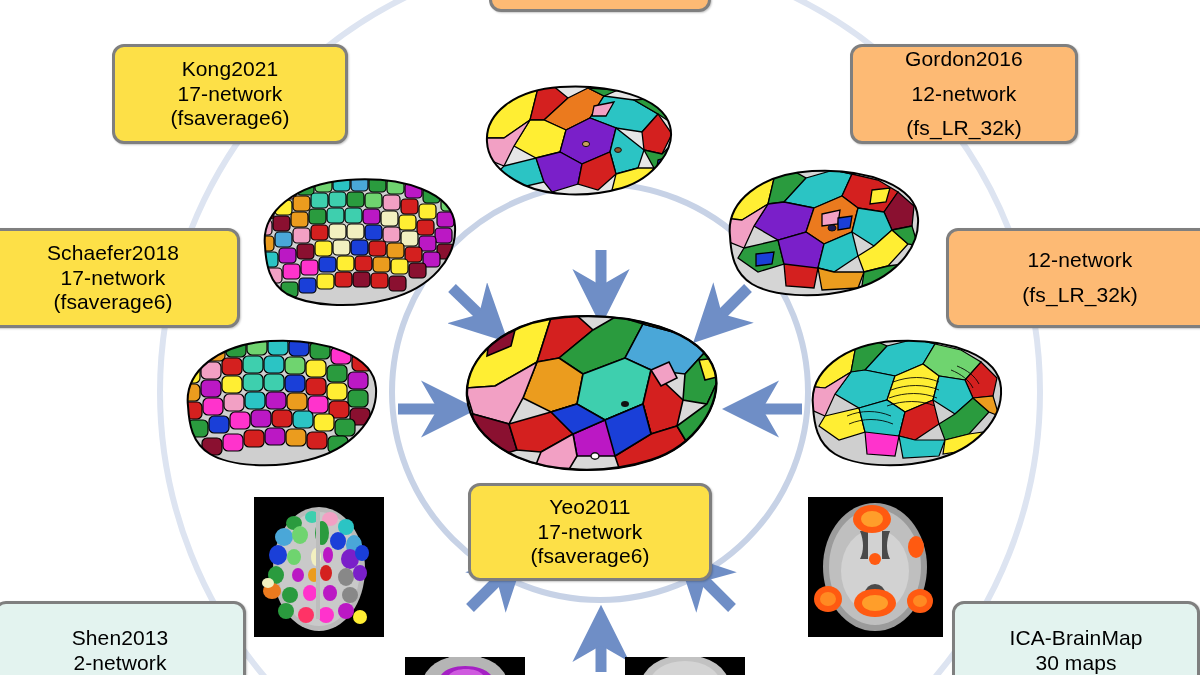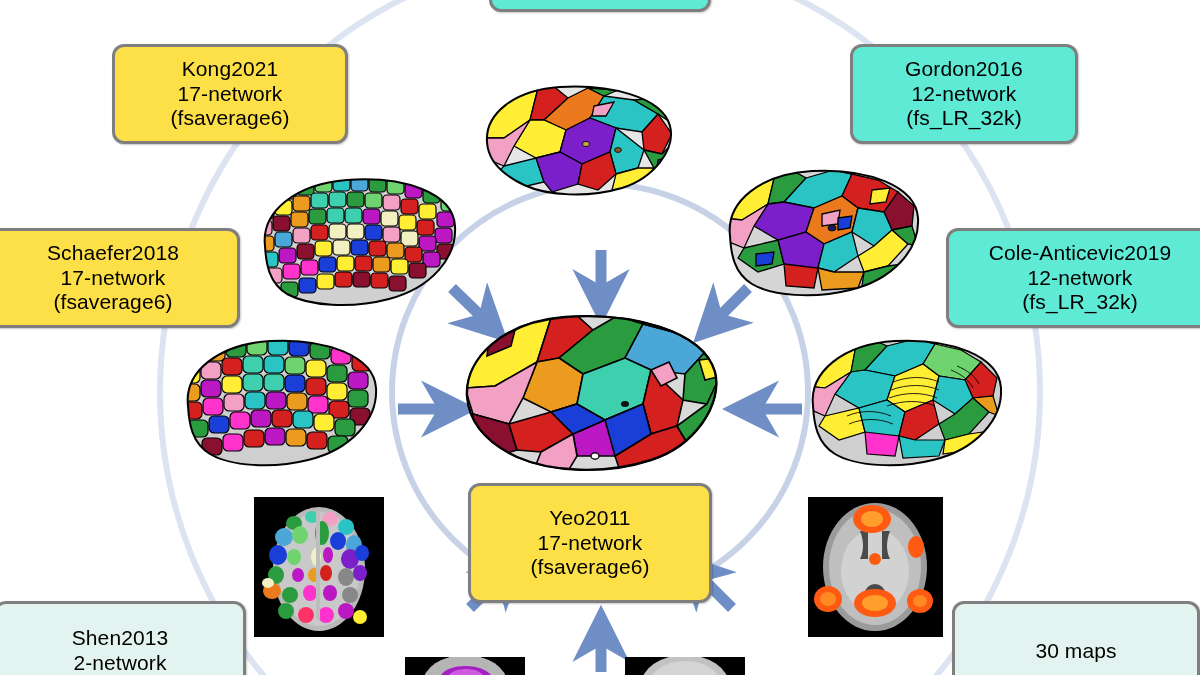--- a/index.html
+++ b/index.html
@@ -28,21 +28,21 @@
     text-align:center;
     color:#000;
     font-size:21px;
     line-height:1.17;
     letter-spacing:.1px;
     box-shadow:1px 1px 2px rgba(0,0,0,.22);
     z-index:40;
   }
   .lbl span{display:block;white-space:nowrap;}
   .pink  {background:#fde047;}
-  .cream {background:#5eead4;}
+  .cream {background:#fdba74;gap:10px;}
   .mint  {background:#e3f3ef;}
 
   
   .brain{position:absolute;z-index:30;}
   .slice{position:absolute;z-index:30;background:#000;overflow:hidden;}
   .slice svg, .brain svg{display:block;}
 </style>
 </head>
 <body>
 
@@ -503,33 +503,33 @@
     <span>(fs_LR_32k)</span>
   </div>
 
   <div class="lbl pink" style="left:-14px;top:228px;width:254px;height:100px;">
     <span>Schaefer2018</span>
     <span>17-network</span>
     <span>(fsaverage6)</span>
   </div>
 
   <div class="lbl cream" style="left:946px;top:228px;width:268px;height:100px;">
-    <span>Cole-Anticevic2019</span>
     <span>12-network</span>
     <span>(fs_LR_32k)</span>
   </div>
 
-  <div class="lbl pink" style="left:468px;top:483px;width:244px;height:120px;">
+  <div class="lbl pink" style="left:468px;top:483px;width:244px;height:98px;">
     <span>Yeo2011</span>
     <span>17-network</span>
     <span>(fsaverage6)</span>
   </div>
 
   <div class="lbl mint" style="left:-6px;top:601px;width:252px;height:100px;">
     <span>Shen2013</span>
     <span>2-network</span>
   </div>
 
   <div class="lbl mint" style="left:952px;top:601px;width:248px;height:100px;">
+    <span>ICA-BrainMap</span>
     <span>30 maps</span>
   </div>
 
 </div>
 
 </body></html>

